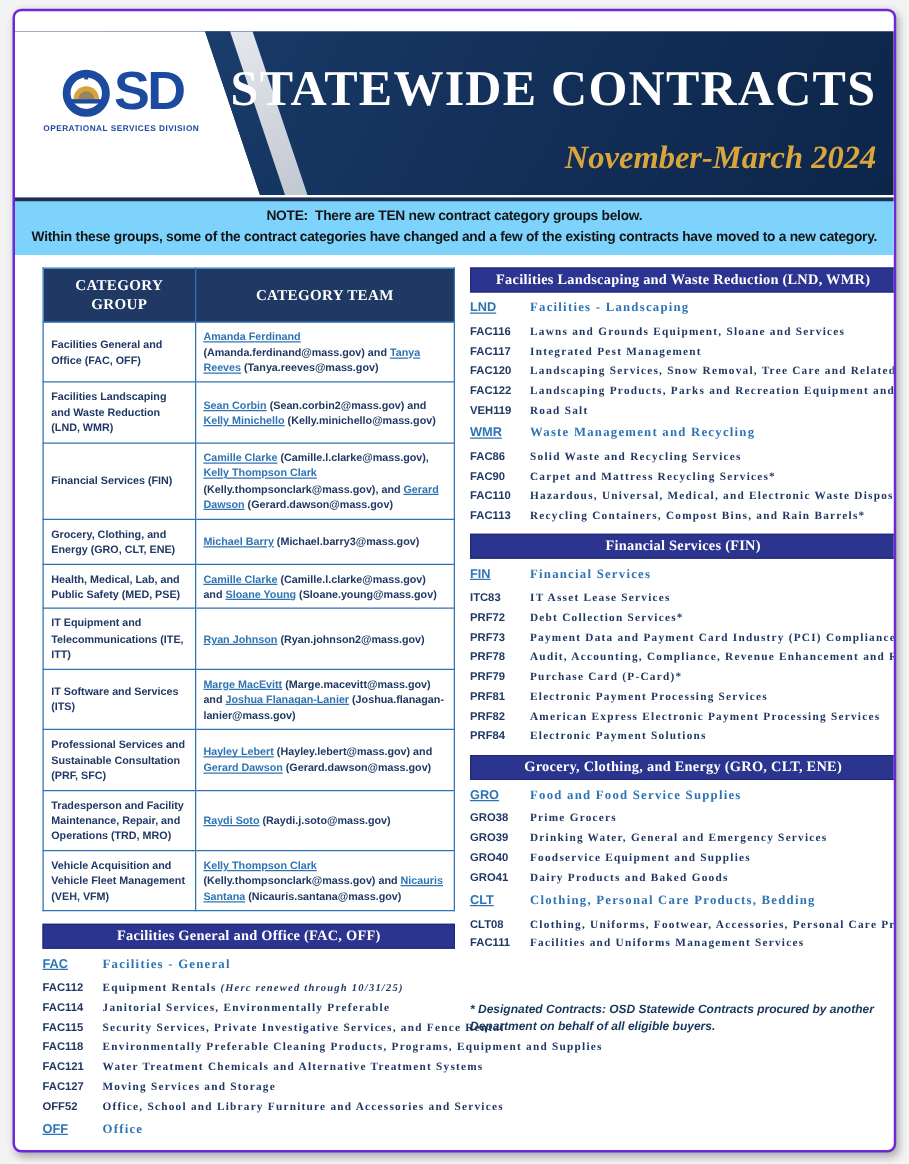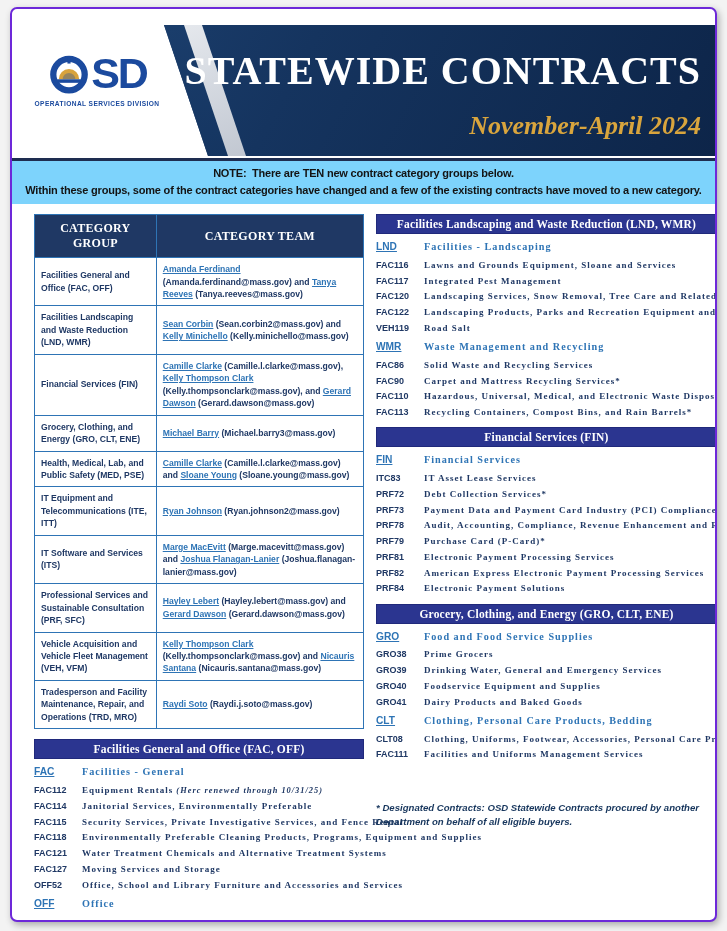--- a/index.html
+++ b/index.html
@@ -96,21 +96,21 @@
           <path d="M20 36 a8 8 0 0 1 16 0 Z" fill="#1b4a9e" opacity="0.35"></path>
           <rect x="13" y="36" width="30" height="4.5" fill="#1b4a9e"></rect>
         </svg>
         <span class="logo-sd">SD</span>
       </div>
       <div class="logo-caption">OPERATIONAL SERVICES DIVISION</div>
     </div>
 
     <div class="title-block">
       <div class="title">STATEWIDE CONTRACTS</div>
-      <div class="subtitle">November-April 2024</div>
+      <div class="subtitle">November-March 2024</div>
     </div>
   </div>
 
   <div class="note">
     <div>NOTE:  There are TEN new contract category groups below.</div>
     <div>Within these groups, some of the contract categories have changed and a few of the existing contracts have moved to a new category.</div>
   </div>
 
   <div class="content">
 
@@ -149,26 +149,26 @@
             </tr>
             <tr>
               <td class="cell-group">IT Software and Services (ITS)</td>
               <td class="cell-team"><a>Marge MacEvitt</a><span> (Marge.macevitt@mass.gov) and </span><a>Joshua Flanagan-Lanier</a><span> (Joshua.flanagan-lanier@mass.gov)</span></td>
             </tr>
             <tr>
               <td class="cell-group">Professional Services and Sustainable Consultation (PRF, SFC)</td>
               <td class="cell-team"><a>Hayley Lebert</a><span> (Hayley.lebert@mass.gov) and </span><a>Gerard Dawson</a><span> (Gerard.dawson@mass.gov)</span></td>
             </tr>
             <tr>
+              <td class="cell-group">Tradesperson and Facility Maintenance, Repair, and Operations (TRD, MRO)</td>
+              <td class="cell-team"><a>Raydi Soto</a><span> (Raydi.j.soto@mass.gov)</span></td>
+            </tr>
+            <tr>
               <td class="cell-group">Vehicle Acquisition and Vehicle Fleet Management (VEH, VFM)</td>
               <td class="cell-team"><a>Kelly Thompson Clark</a><span> (Kelly.thompsonclark@mass.gov) and </span><a>Nicauris Santana</a><span> (Nicauris.santana@mass.gov)</span></td>
-            </tr>
-            <tr>
-              <td class="cell-group">Tradesperson and Facility Maintenance, Repair, and Operations (TRD, MRO)</td>
-              <td class="cell-team"><a>Raydi Soto</a><span> (Raydi.j.soto@mass.gov)</span></td>
             </tr>
           </tbody>
       </table>
       <div id="left-sections">
           <div class="banner">Facilities General and Office (FAC, OFF)</div>
           <div class="list">
             <div class="item group">
               <span class="code"><span>FAC</span></span>
               <span class="title">Facilities - General</span>
             </div>

